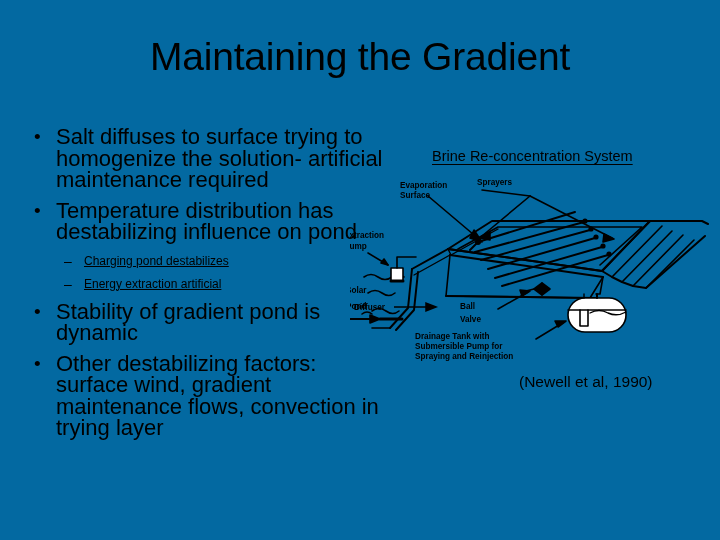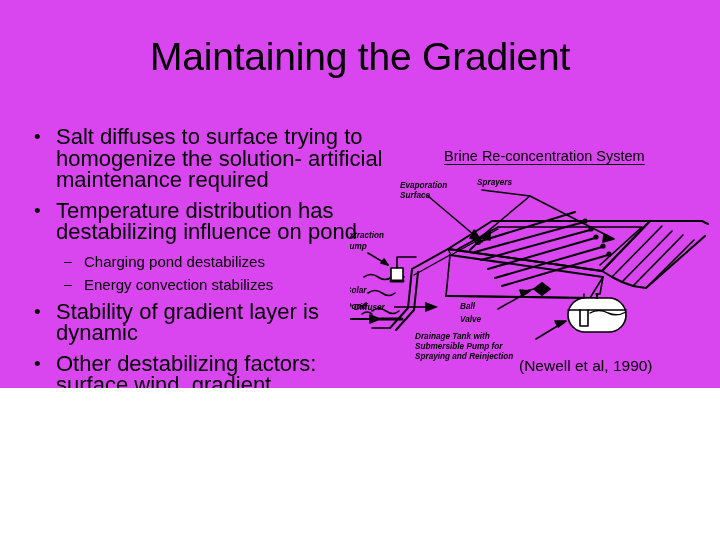--- a/index.html
+++ b/index.html
@@ -3,22 +3,22 @@
 <meta charset="utf-8">
 <style>
   html, body {
     margin: 0;
     padding: 0;
     background: #ffffff;
   }
   #slide {
     position: relative;
     width: 720px;
-    height: 388px;
-    background: #d946ef;
+    height: 540px;
+    background: #0369a1;
     overflow: hidden;
     font-family: "Liberation Sans", sans-serif;
     color: #000000;
   }
 
   
   #title {
     position: absolute;
     left: 0;
     top: 36px;
@@ -58,51 +58,51 @@
     line-height: 19px;
     width: 20px;
   }
   .btext {
     flex: 1 1 auto;
     font-size: 22px;
     line-height: 21.5px;
     color: #000;
   }
   .lvl2 .btext {
-    font-size: 15px;
+    font-size: 12px;
     line-height: 19px;
+    text-decoration: underline;
   }
 
   
   #fig-heading {
     position: absolute;
-    left: 444px;
+    left: 432px;
     top: 148px;
     font-size: 14.5px;
     line-height: 17px;
     text-decoration: underline;
     text-underline-offset: 3px;
     white-space: nowrap;
     color: #000;
   }
 
   #diagram-wrap {
     position: absolute;
     left: 350px;
     top: 176px;
     width: 360px;
     height: 185px;
-    font-style: italic;
   }
   #diagram-wrap svg { display: block; }
 
   #citation {
     position: absolute;
     left: 519px;
-    top: 356px;
+    top: 372px;
     font-size: 15.5px;
     line-height: 19px;
     white-space: nowrap;
     color: #000;
   }
 </style>
 </head>
 <body>
 
 <div id="slide">
@@ -121,26 +121,26 @@
       <span class="btext">Temperature distribution has destabilizing influence on pond</span>
     </div>
 
     <div class="bullet-row lvl2">
       <span class="marker">–</span>
       <span class="btext">Charging pond destabilizes</span>
     </div>
 
     <div class="bullet-row lvl2">
       <span class="marker">–</span>
-      <span class="btext">Energy convection stabilizes</span>
+      <span class="btext">Energy extraction artificial</span>
     </div>
 
     <div class="bullet-row lvl1" style="margin-top:7px">
       <span class="marker">•</span>
-      <span class="btext">Stability of gradient layer is dynamic</span>
+      <span class="btext">Stability of gradient pond is dynamic</span>
     </div>
 
     <div class="bullet-row lvl1">
       <span class="marker">•</span>
       <span class="btext">Other destabilizing factors: surface wind, gradient maintenance flows, convection in trying layer</span>
     </div>
 
   </div>
 
   <div id="fig-heading">Brine Re-concentration System</div>

